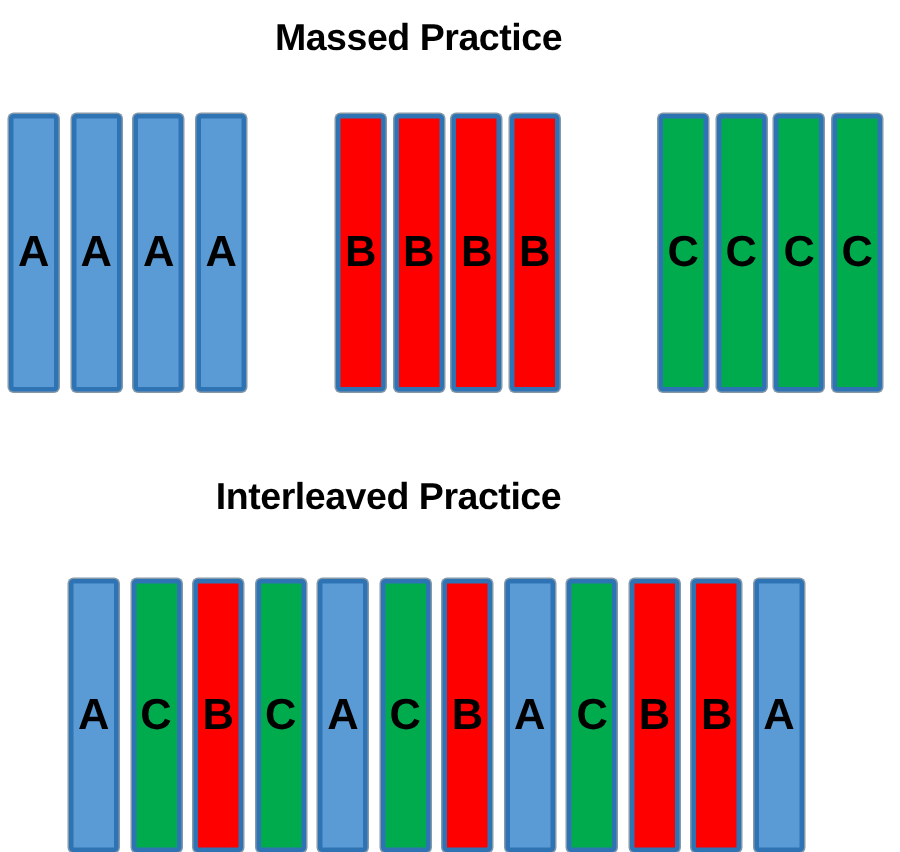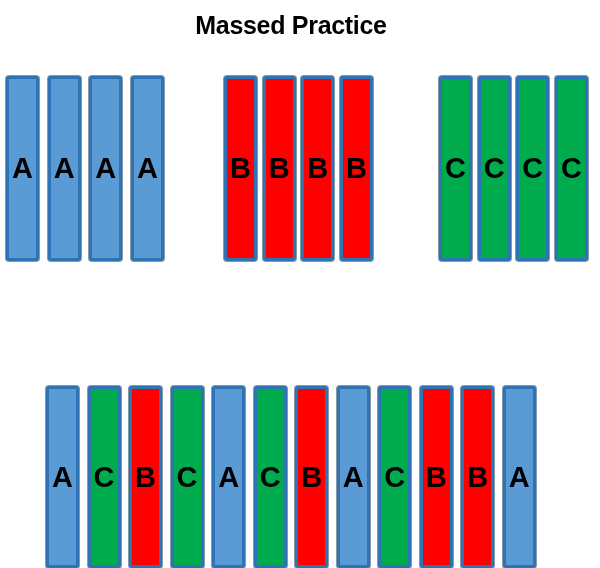--- a/index.html
+++ b/index.html
@@ -19,21 +19,21 @@
     position: absolute;
     text-align: center;
     font-weight: bold;
     font-size: 25px;
     letter-spacing: -0.3px;
     color: var(--text, #000000);
     white-space: nowrap;
   }
   .title-massed {
     top: 11px;
-    left: 16px;
+    left: 4px;
     width: 550px;
   }
   .title-interleaved {
     top: 317px;
     left: 0;
     width: 518px;
   }
   .group {
     position: absolute;
     top: 76px;
@@ -117,20 +117,21 @@
         <span class="bar-letter">C</span>
       </div>
       <div class="bar" style="background: rgb(0, 171, 78);">
         <span class="bar-letter">C</span>
       </div>
       <div class="bar" style="background: rgb(0, 171, 78);">
         <span class="bar-letter">C</span>
       </div>
     </div>
 
+  <div class="title title-interleaved">Interleaved Practice</div>
 
   <div class="row-interleaved">
       <div class="bar" style="background: rgb(91, 155, 213);">
         <span class="bar-letter">A</span>
       </div>
       <div class="bar" style="background: rgb(0, 171, 78);">
         <span class="bar-letter">C</span>
       </div>
       <div class="bar" style="background: rgb(255, 0, 0);">
         <span class="bar-letter">B</span>

